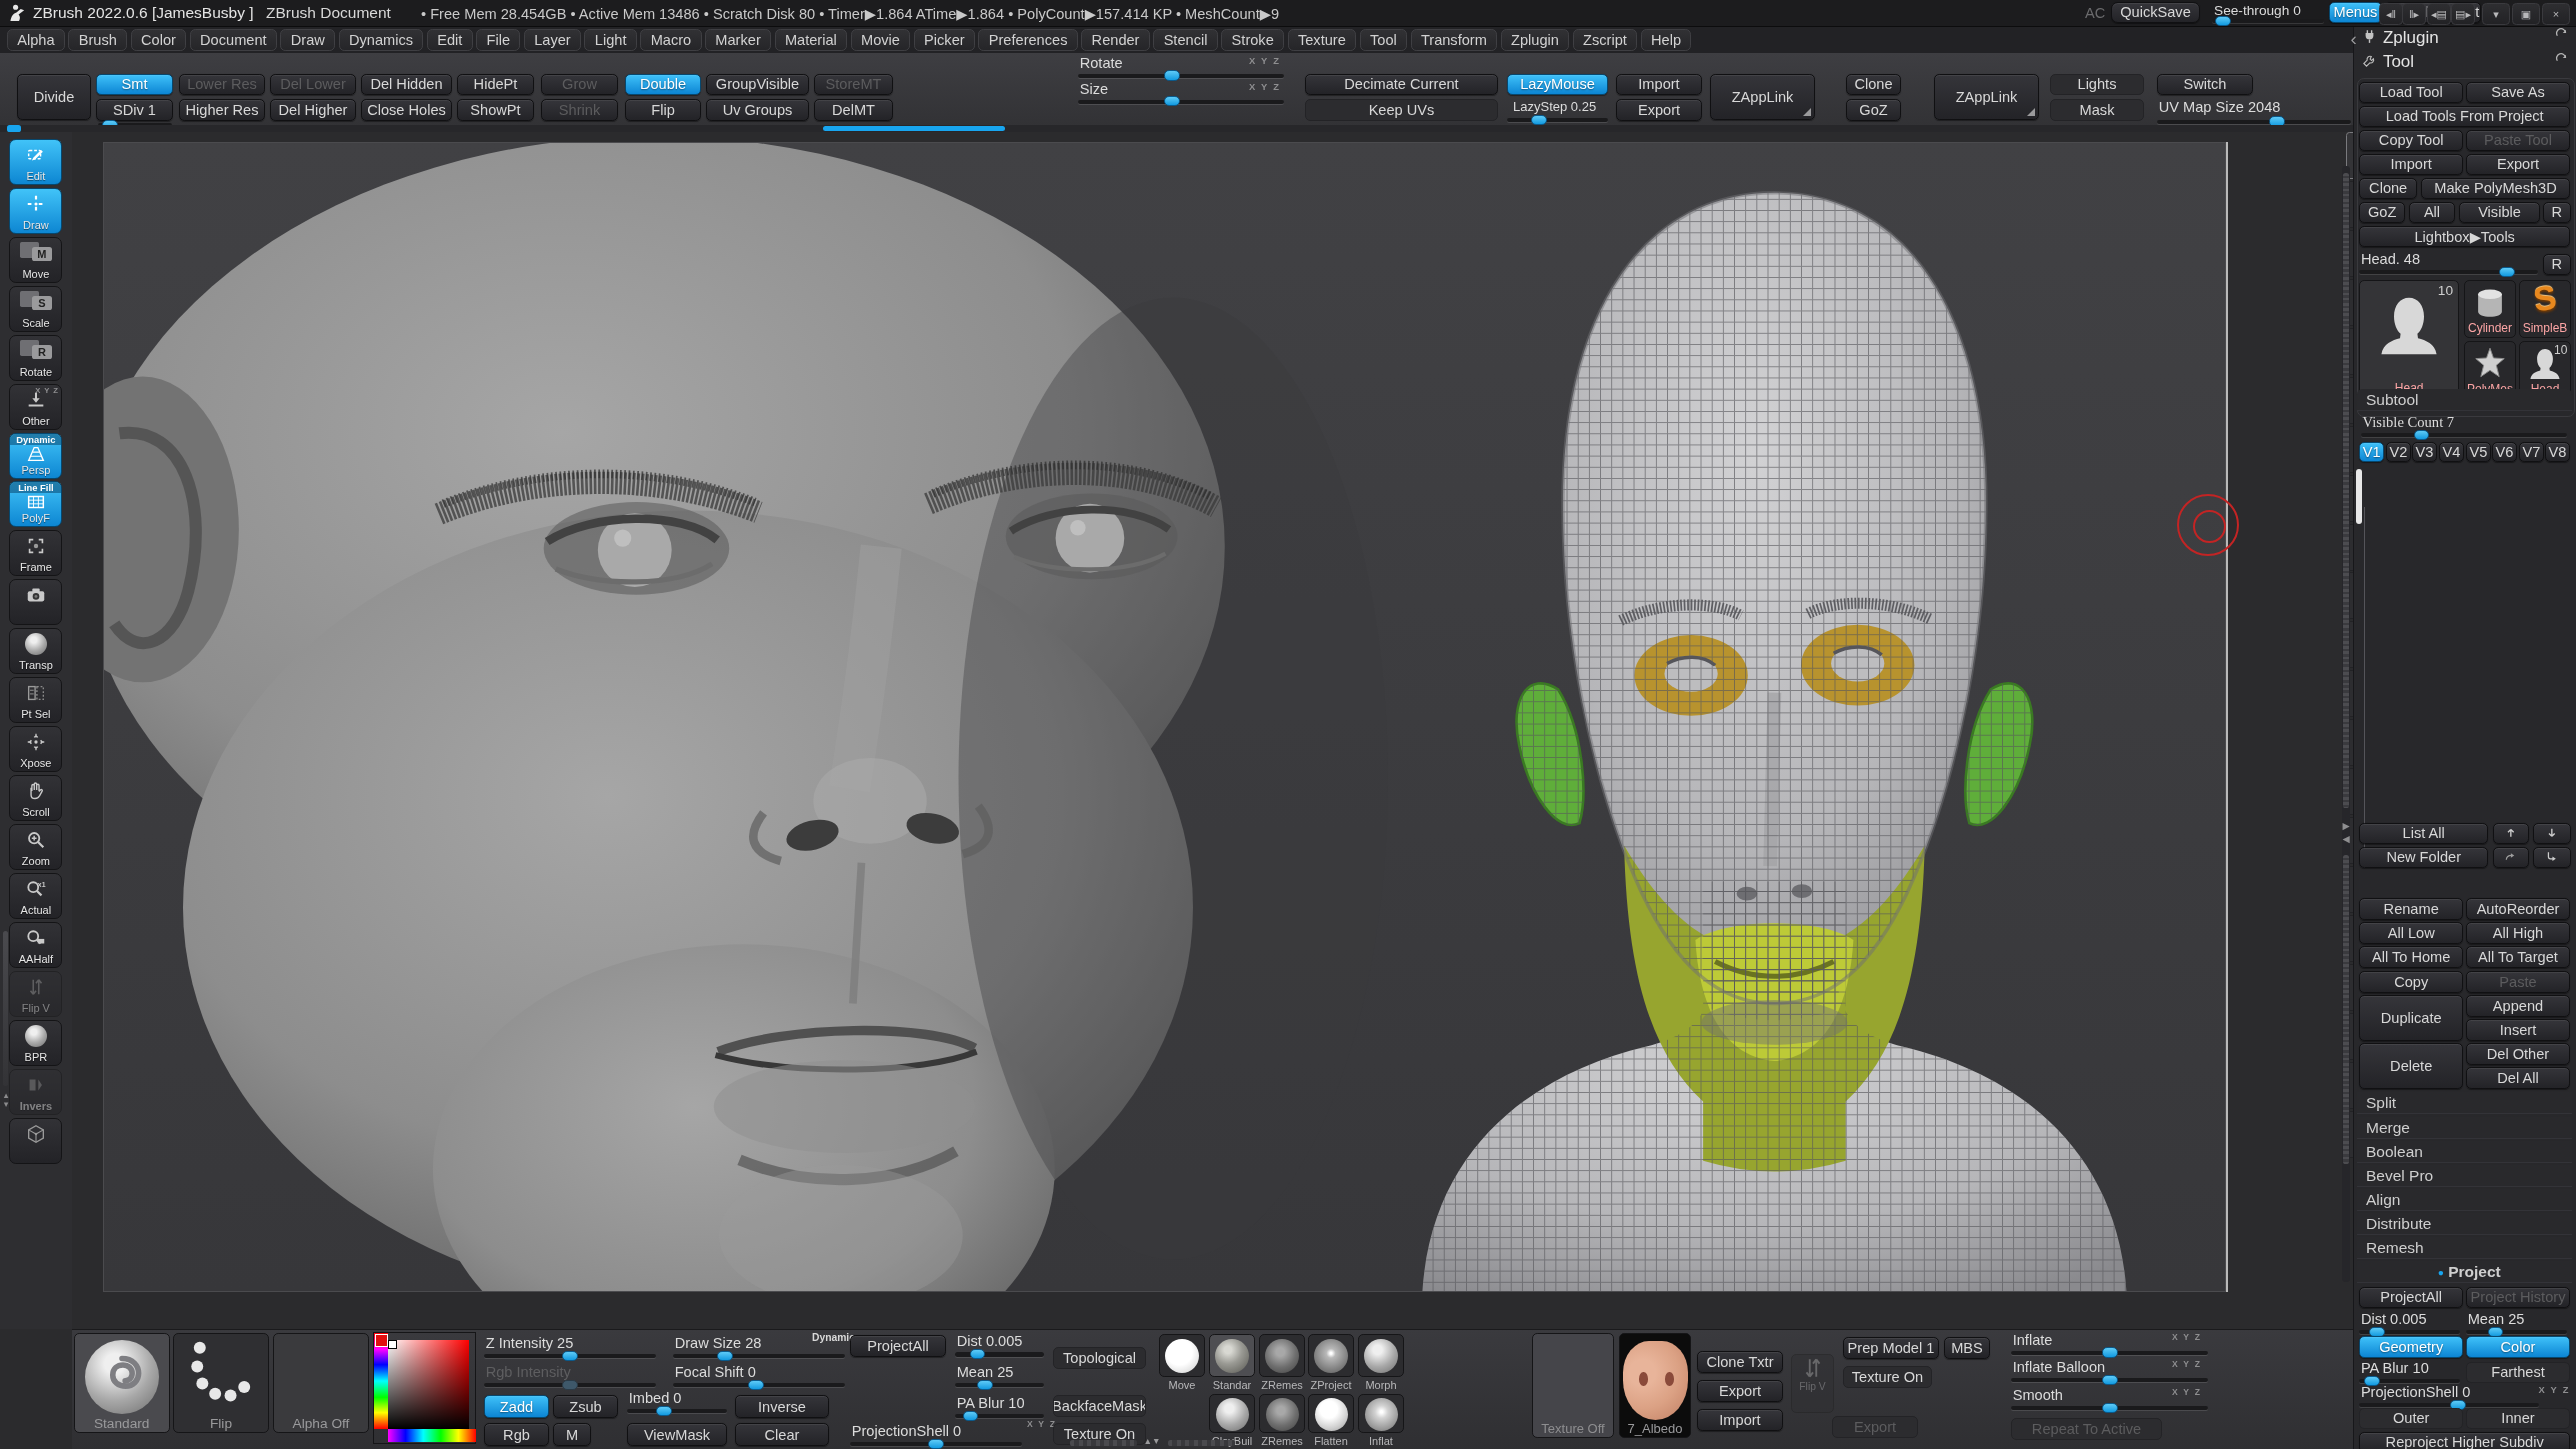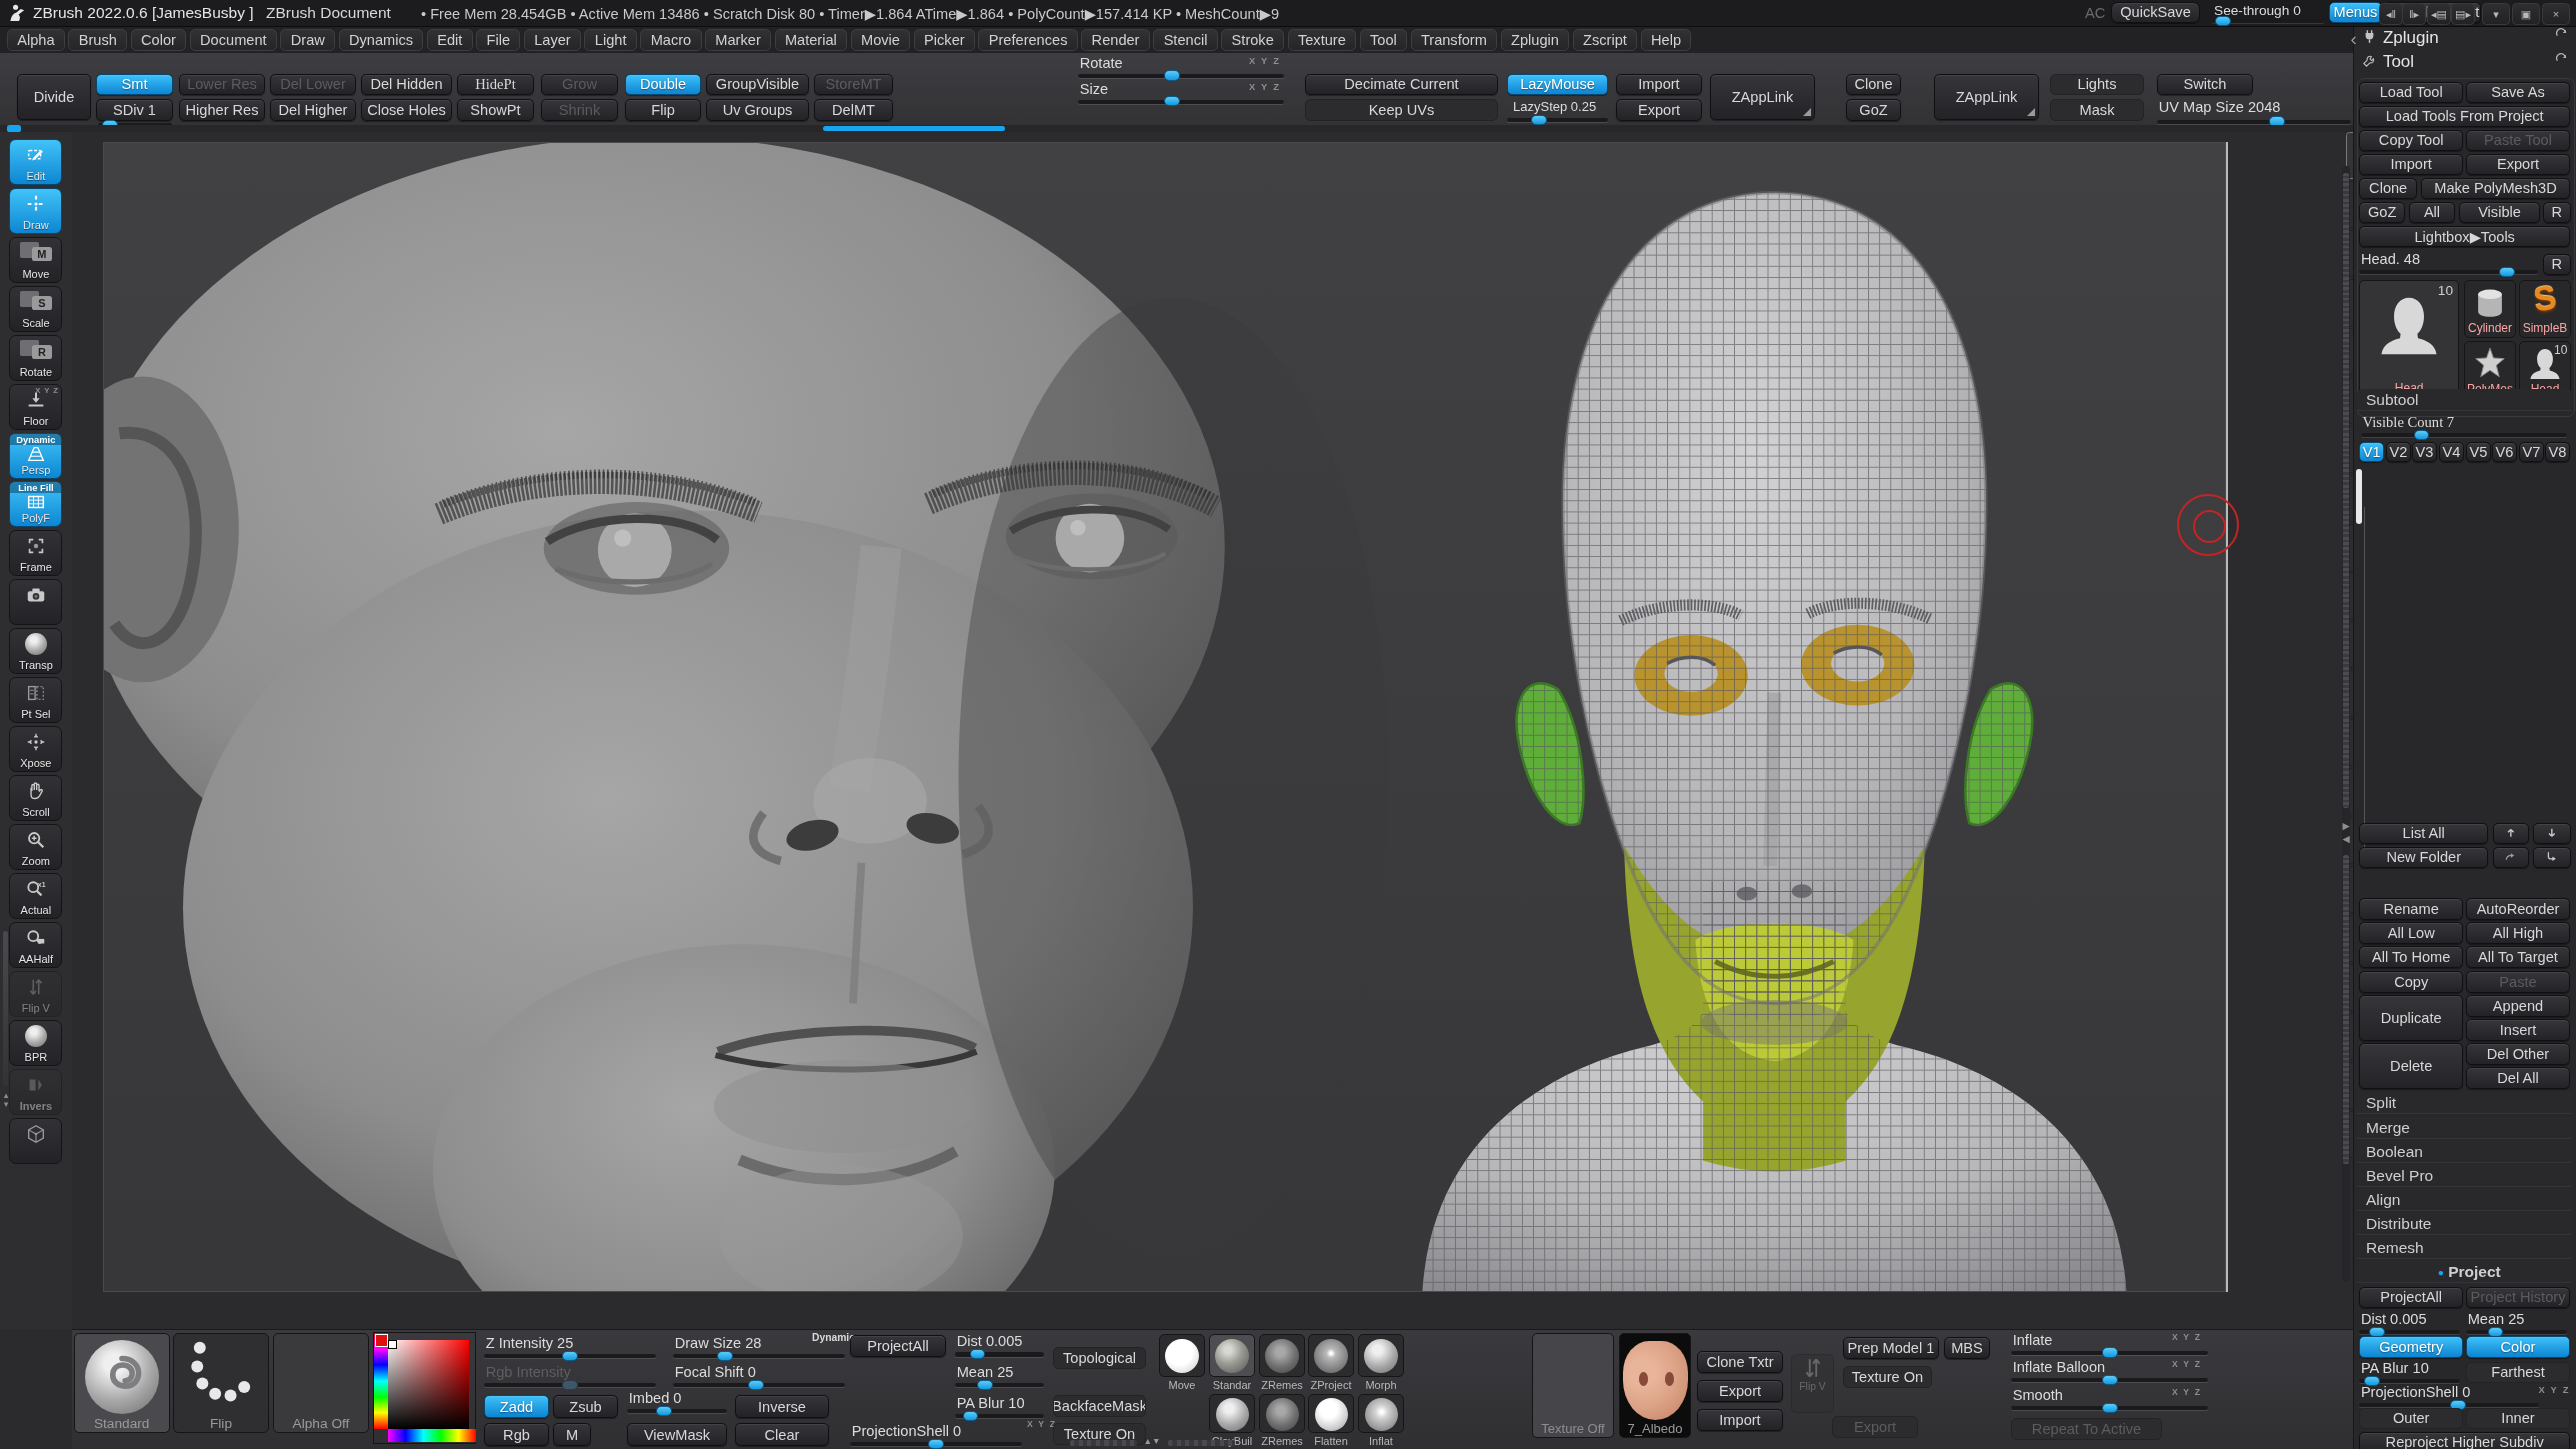--- a/index.html
+++ b/index.html
@@ -56,21 +56,21 @@
       <div class="zbtn ctr" style="left: 96px; top: 46px; width: 77px; height: 21.5px;">SDiv 1</div>
       <div class="track" style="left: 98px; top: 70px; width: 74px;">
         <div class="knob" style="left: 4.3px;"></div>
       </div>
       <div class="zbtn ctr dim" style="left: 179px; top: 20.6px; width: 86px; height: 21.5px;">Lower Res</div>
       <div class="zbtn ctr" style="left: 179px; top: 46px; width: 86px; height: 21.5px;">Higher Res</div>
       <div class="zbtn ctr dim" style="left: 270px; top: 20.6px; width: 86px; height: 21.5px;">Del Lower</div>
       <div class="zbtn ctr" style="left: 270px; top: 46px; width: 86px; height: 21.5px;">Del Higher</div>
       <div class="zbtn ctr" style="left: 361px; top: 20.6px; width: 91px; height: 21.5px;">Del Hidden</div>
       <div class="zbtn ctr" style="left: 361px; top: 46px; width: 91px; height: 21.5px;">Close Holes</div>
-      <div class="zbtn ctr" style="left: 457px; top: 20.6px; width: 77px; height: 21.5px; font-family: Liberation Serif, serif;">HidePt</div>
+      <div class="zbtn ctr" style="left: 457px; top: 20.6px; width: 77px; height: 21.5px;">HidePt</div>
       <div class="zbtn ctr" style="left: 457px; top: 46px; width: 77px; height: 21.5px;">ShowPt</div>
       <div class="zbtn ctr dim" style="left: 541px; top: 20.6px; width: 77px; height: 21.5px;">Grow</div>
       <div class="zbtn ctr dim" style="left: 541px; top: 46px; width: 77px; height: 21.5px;">Shrink</div>
       <div class="zbtn ctr blue" style="left: 625px; top: 20.6px; width: 76px; height: 21.5px;">Double</div>
       <div class="zbtn ctr" style="left: 625px; top: 46px; width: 76px; height: 21.5px;">Flip</div>
       <div class="zbtn ctr" style="left: 706px; top: 20.6px; width: 103px; height: 21.5px;">GroupVisible</div>
       <div class="zbtn ctr" style="left: 706px; top: 46px; width: 103px; height: 21.5px;">Uv Groups</div>
       <div class="zbtn ctr dim" style="left: 814px; top: 20.6px; width: 79px; height: 21.5px;">StoreMT</div>
       <div class="zbtn ctr" style="left: 814px; top: 46px; width: 79px; height: 21.5px;">DelMT</div>
       <div class="abs" style="left: 1078px; top: 1.7px; width: 206px; height: 24px;">
@@ -143,21 +143,21 @@
         <div class="abs" style="left: 0px; right: 0px; top: 4.3px; text-align: center;"><span style="display:inline-block;width:19px;height:15.5px;background:#6f6f73;border-radius:1.7px;margin-right:-6.9px"></span><span class="badge">R</span></div>
         <div class="dlab abs">Rotate</div>
       </div>
       <div class="dock-item" style="top: 252px;">
         <div class="xyz" style="right: 2.6px; top: 0.9px; font-size: 7.7px; letter-spacing: 0.9px;">X Y Z</div>
         <div class="abs" style="left: 0px; right: 0px; top: 4.3px; text-align: center;"><svg class="ic" width="22" height="22" viewBox="0 0 24 24">
             <path d="M12 4v8" stroke="#c9c9c9" stroke-width="2.2"></path>
             <path d="M8 10l4 5 4-5z" fill="#c9c9c9"></path>
             <path d="M4 18h16" stroke="#c9c9c9" stroke-width="2.4"></path>
           </svg></div>
-        <div class="dlab abs">Floor</div>
+        <div class="dlab abs">Other</div>
       </div>
       <div class="dock-item on" style="top: 301px;">
         <div class="abs dtag">Dynamic</div>
         <div class="abs" style="left: 0px; right: 0px; top: 9.4px; text-align: center;"><svg class="ic" width="22" height="22" viewBox="0 0 24 24">
             <path d="M4 19L10 5h4l6 14z" stroke="#fff" fill="none" stroke-width="1.5"></path>
             <path d="M6.5 14.5h11M8.3 10h7.4" stroke="#fff" stroke-width="1.2"></path>
           </svg></div>
         <div class="dlab abs">Persp</div>
       </div>
       <div class="dock-item on" style="top: 349px;">

